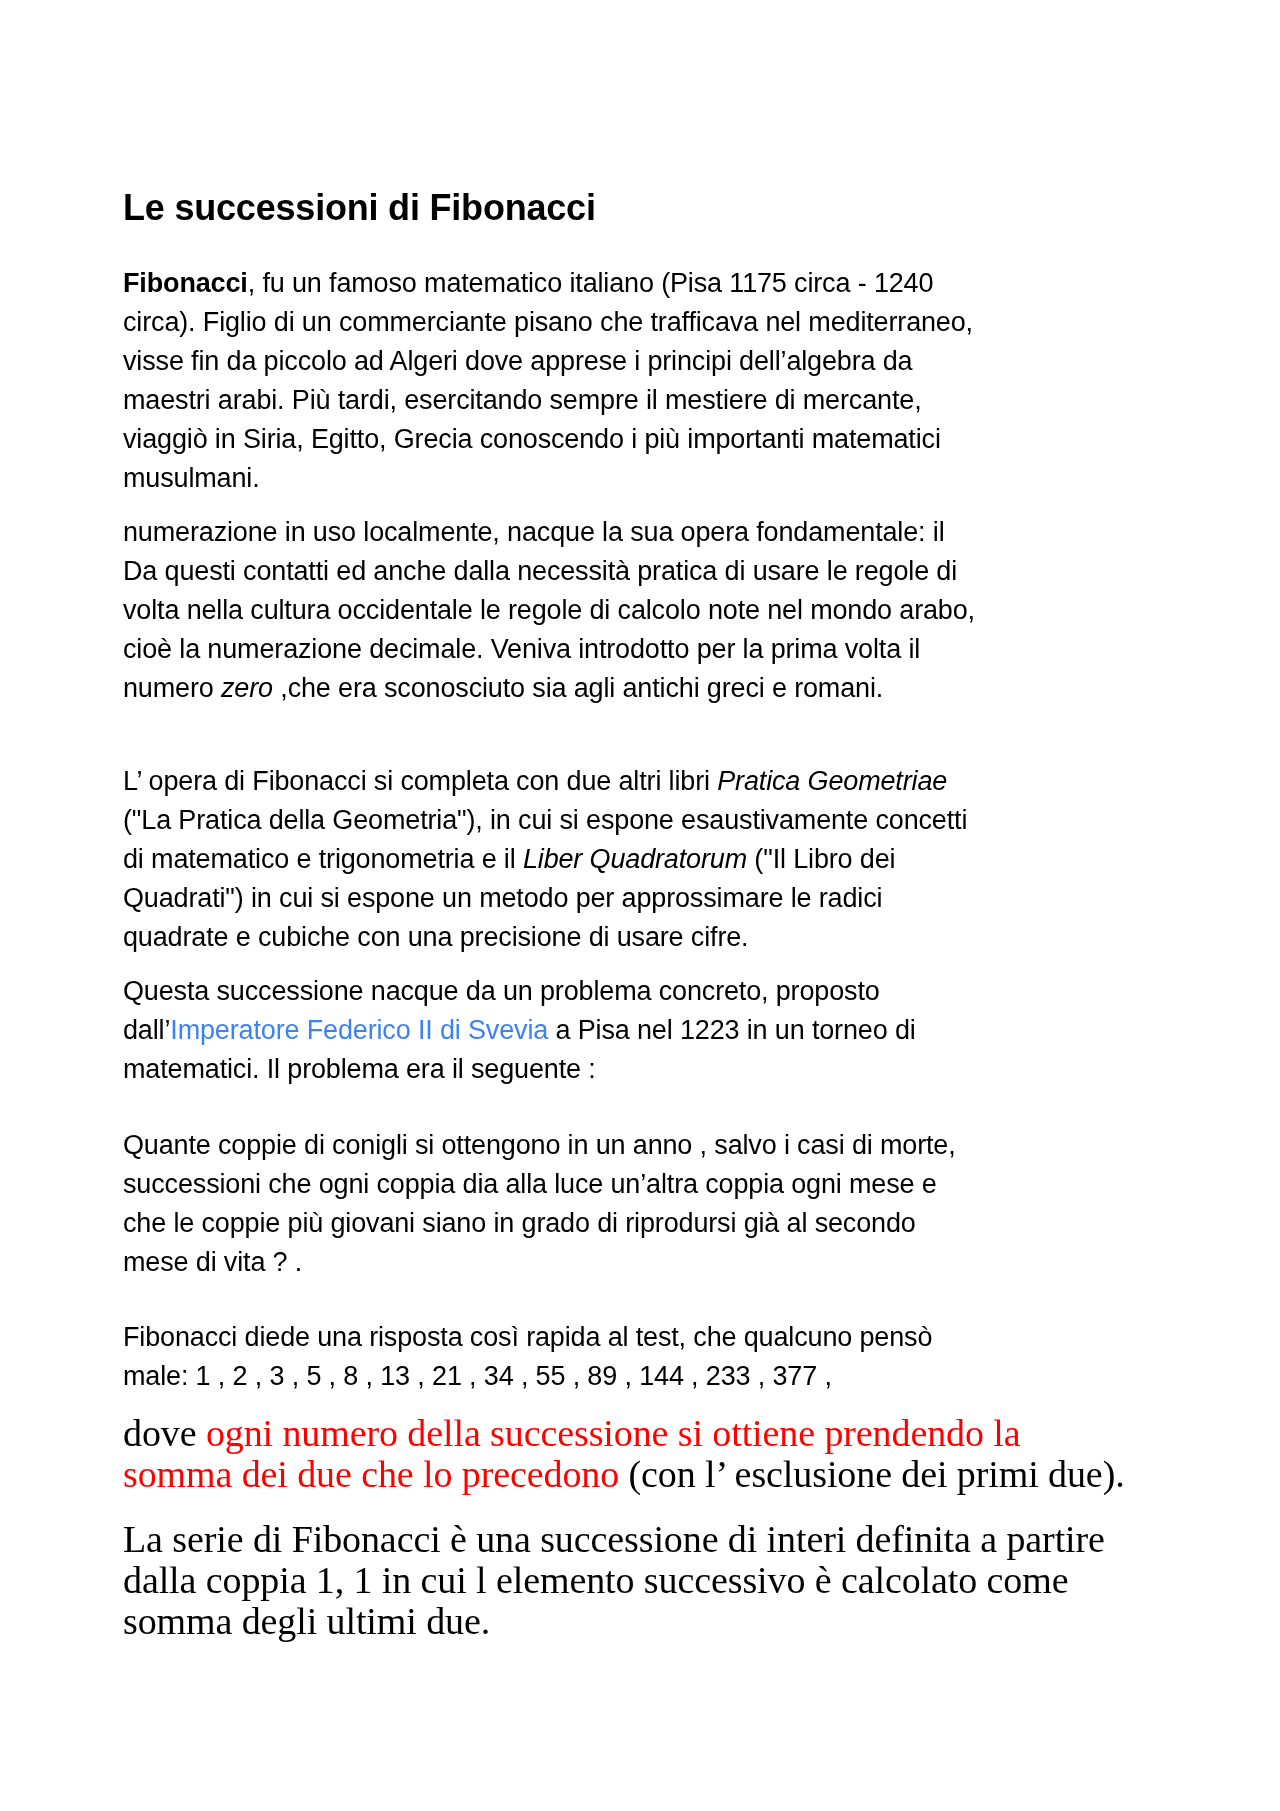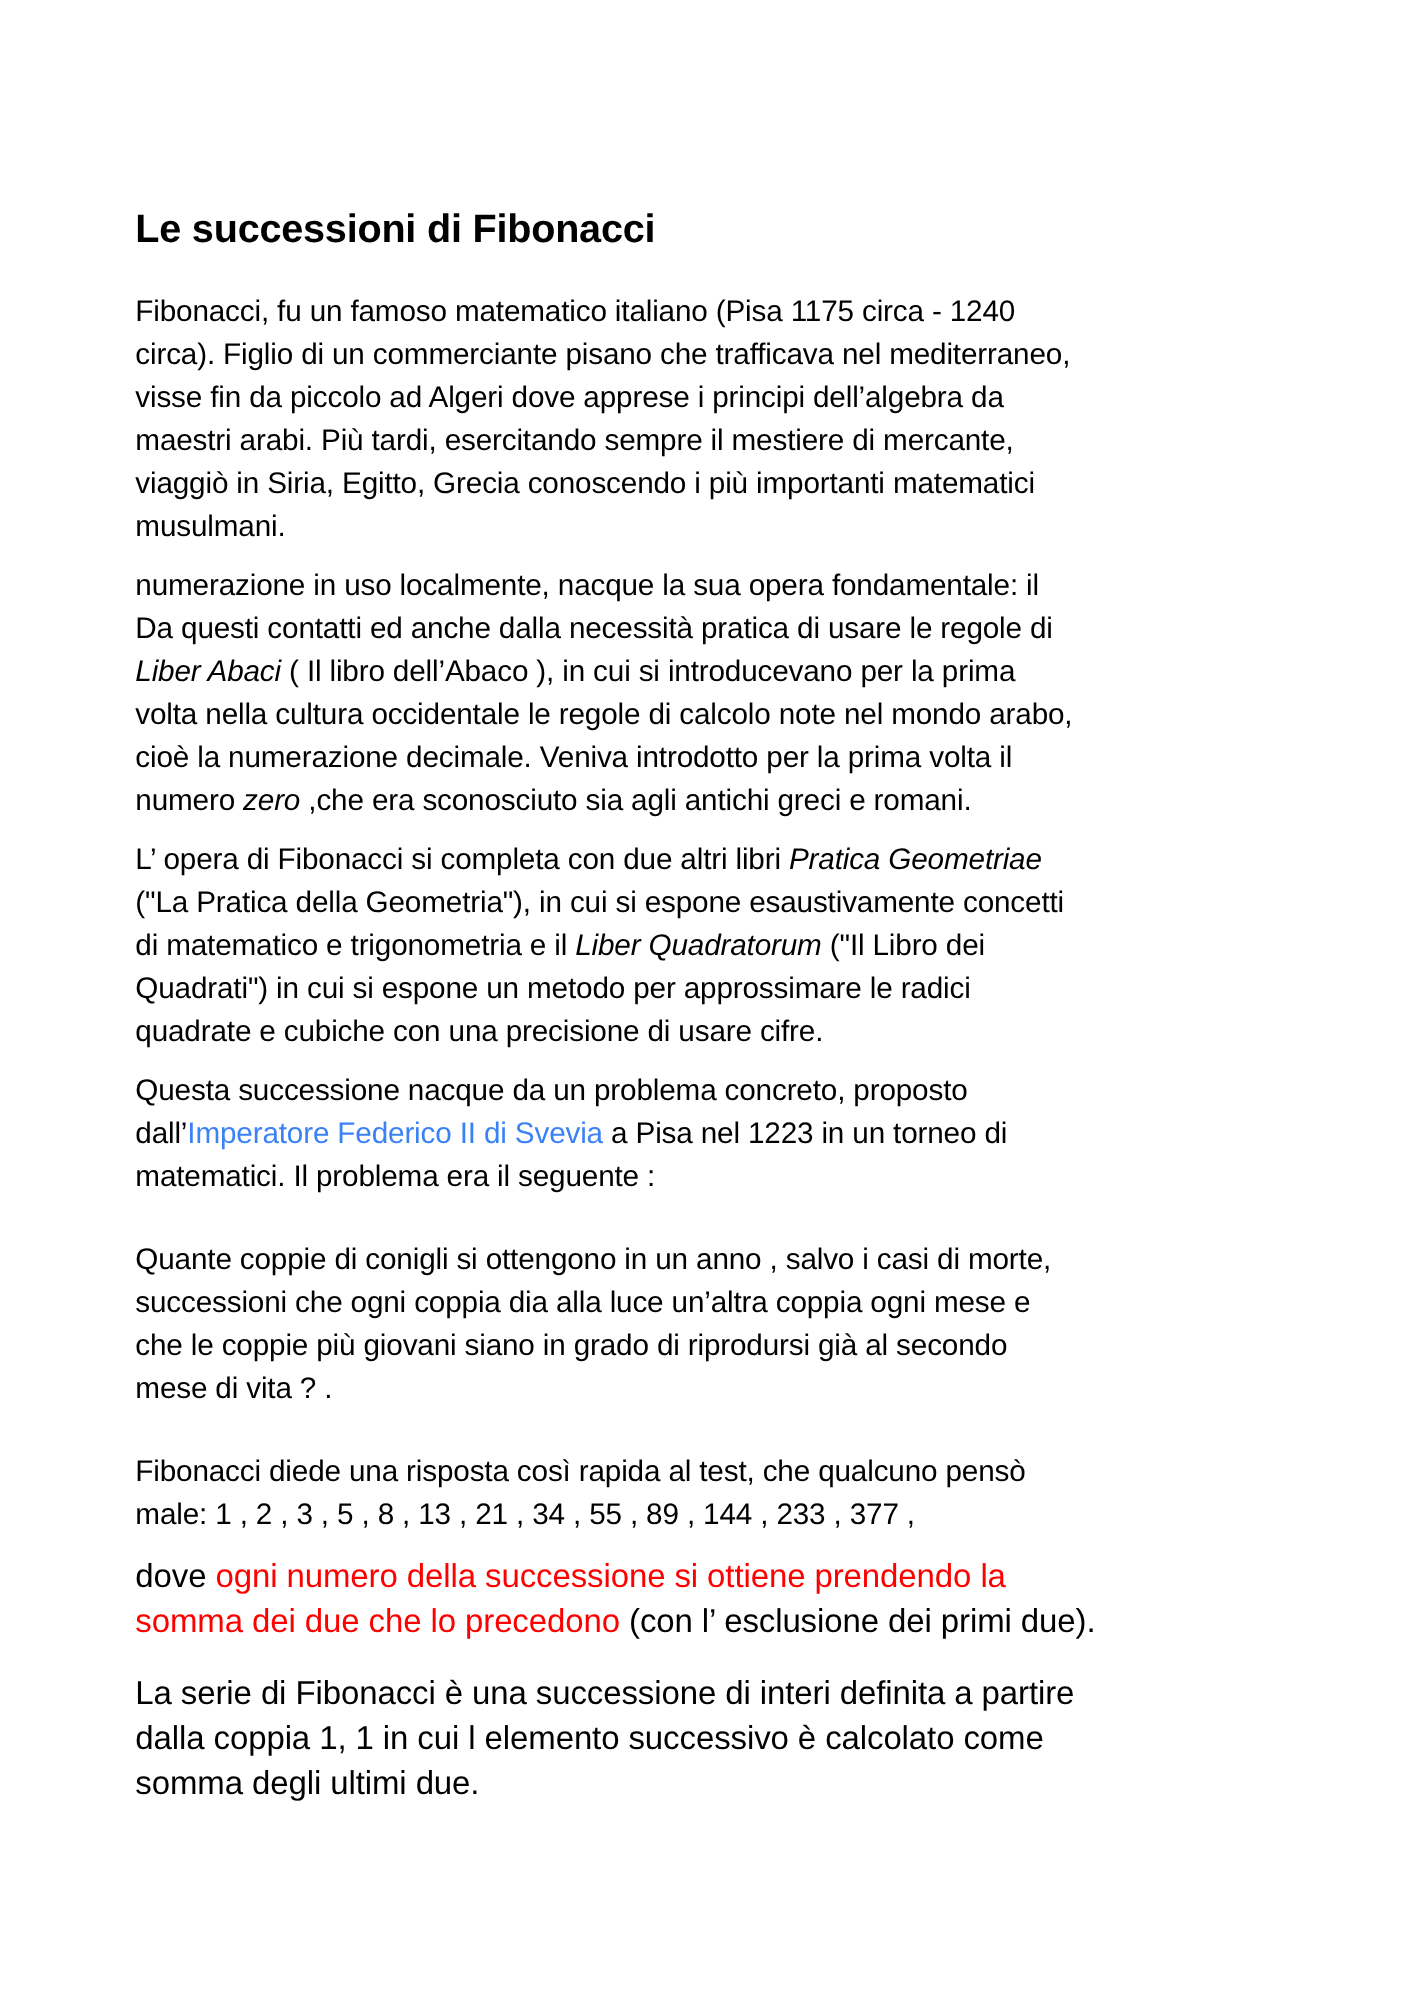--- a/index.html
+++ b/index.html
@@ -1,23 +1,23 @@
 <!DOCTYPE html>
 <html><head>
   <meta charset="utf-8">
   <style>
     html, body { margin: 0; padding: 0; background: #ffffff; }
     body { width: 1280px; height: 1811px; position: relative; overflow: hidden;
            font-family: "Liberation Sans", sans-serif; color: #000; }
     .page { position: absolute; left: 123px; top: 0; width: 1060px; }
     .title { position: absolute; top: 187px; left: 0; font-size: 36px; font-weight: bold; white-space: nowrap; letter-spacing: -0.2px; }
     .para { position: absolute; left: 0; font-size: 27px; line-height: 39px; white-space: nowrap; letter-spacing: -0.15px; }
-    .para.big { font-size: 30px; line-height: 41px; letter-spacing: -0.1px; }
+    .para.big { font-size: 38px; line-height: 41px; letter-spacing: -0.1px; font-family: Liberation Serif, serif; }
     .line { display: block; }
-    .b { font-weight: normal; }
+    .b { font-weight: bold; }
     .i { font-style: italic; }
     .red { color: #ff0000; }
     .blue { color: #3b82f6; }
   </style>
 </head>
 <body>
 
 <div class="page">
   <div class="title">Le successioni di Fibonacci</div>
 
@@ -25,21 +25,20 @@
       <span class="line"><span class="b">Fibonacci</span><span>, fu un famoso matematico italiano (Pisa 1175 circa - 1240</span></span>
       <span class="line"><span>circa). Figlio di un commerciante pisano che trafficava nel mediterraneo,</span></span>
       <span class="line"><span>visse fin da piccolo ad Algeri dove apprese i principi dell’algebra da</span></span>
       <span class="line"><span>maestri arabi. Più tardi, esercitando sempre il mestiere di mercante,</span></span>
       <span class="line"><span>viaggiò in Siria, Egitto, Grecia conoscendo i più importanti matematici</span></span>
       <span class="line"><span>musulmani.</span></span>
     </div>
   <div class="para" id="p1" style="top:513px">
       <span class="line"><span>numerazione in uso localmente, nacque la sua opera fondamentale: il</span></span>
       <span class="line"><span>Da questi contatti ed anche dalla necessità pratica di usare le regole di</span></span>
-      <span class="line"><span class="i">Liber Abaci</span><span> ( Il libro dell’Abaco ), in cui si introducevano per la prima</span></span>
       <span class="line"><span>volta nella cultura occidentale le regole di calcolo note nel mondo arabo,</span></span>
       <span class="line"><span>cioè la numerazione decimale. Veniva introdotto per la prima volta il</span></span>
       <span class="line"><span>numero </span><span class="i">zero</span><span> ,che era sconosciuto sia agli antichi greci e romani.</span></span>
     </div>
   <div class="para" id="p2" style="top:762px">
       <span class="line"><span>L’ opera di Fibonacci si completa con due altri libri </span><span class="i">Pratica Geometriae</span></span>
       <span class="line"><span>("La Pratica della Geometria"), in cui si espone esaustivamente concetti</span></span>
       <span class="line"><span>di matematico e trigonometria e il </span><span class="i">Liber Quadratorum</span><span> ("Il Libro dei</span></span>
       <span class="line"><span>Quadrati") in cui si espone un metodo per approssimare le radici</span></span>
       <span class="line"><span>quadrate e cubiche con una precisione di usare cifre.</span></span>

